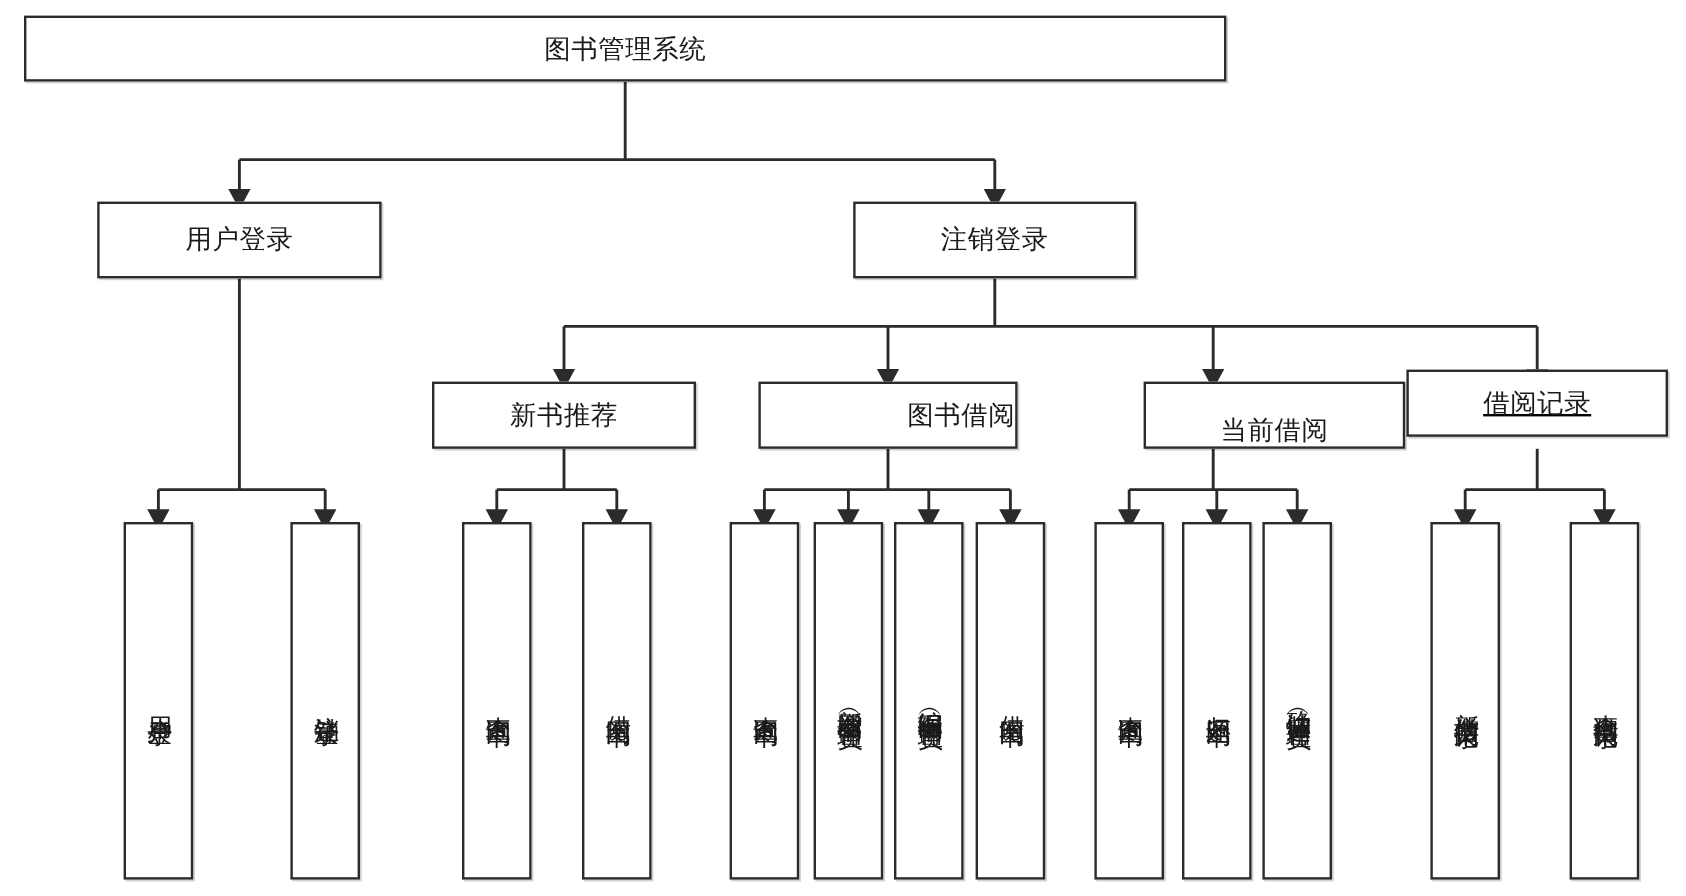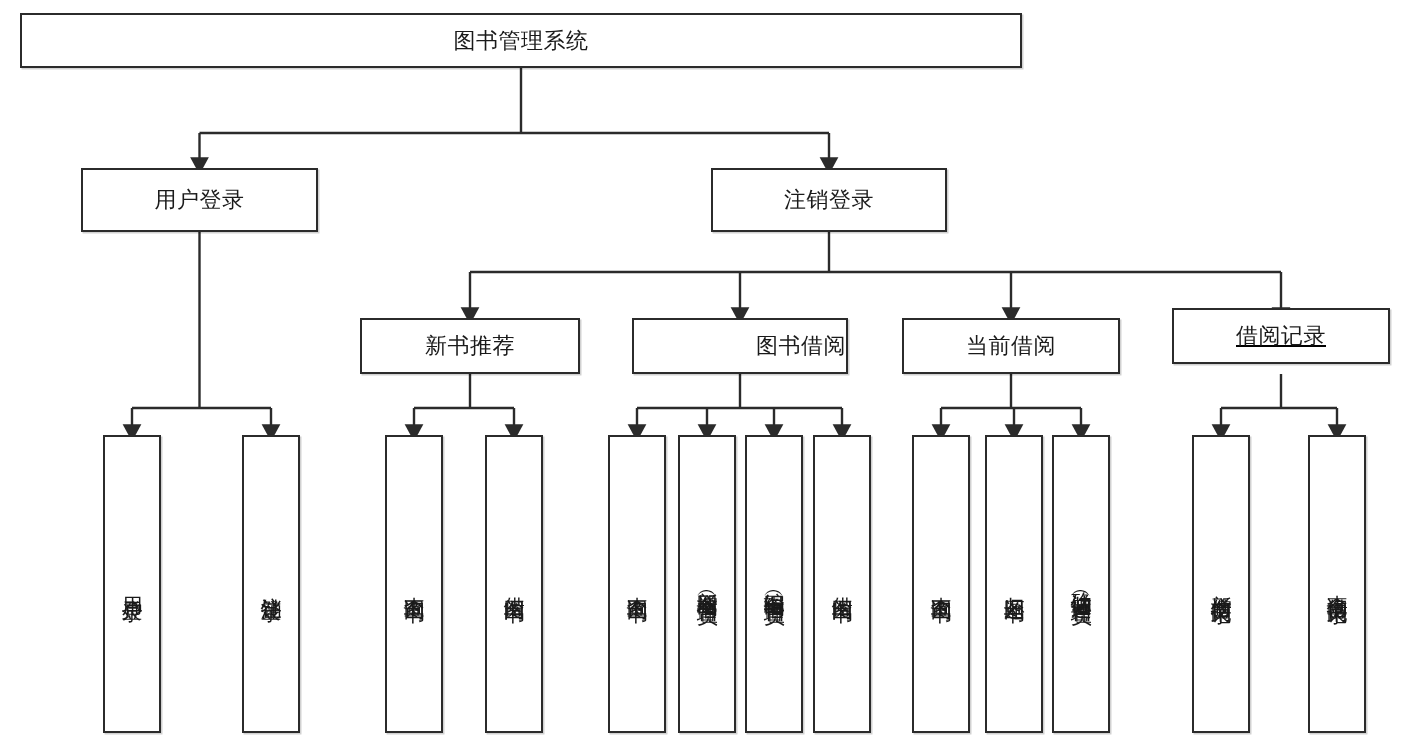--- a/index.html
+++ b/index.html
@@ -136,21 +136,21 @@
   </div>
 
   <div class="node-box horizontal" style="left: 360px; top: 318px; width: 220px; height: 56px; align-items: center;">
     <span class="node-label">新书推荐</span>
   </div>
 
   <div class="node-box horizontal" style="left: 632px; top: 318px; width: 216px; height: 56px; justify-content: flex-end;">
     <span class="node-label">图书借阅</span>
   </div>
 
-  <div class="node-box horizontal" style="left: 902px; top: 318px; width: 218px; height: 56px;">
+  <div class="node-box horizontal" style="left: 953px; top: 318px; width: 218px; height: 56px; align-items: flex-end;">
     <span class="node-label">当前借阅</span>
   </div>
 
   <div class="node-box horizontal" style="left: 1172px; top: 308px; width: 218px; height: 56px; text-decoration: underline;">
     <span class="node-label">借阅记录</span>
   </div>
 
   <div class="node-box vertical" style="left: 103px; top: 435px; width: 58px; height: 298px;">
     <span class="node-label">用户登录</span>
   </div>

